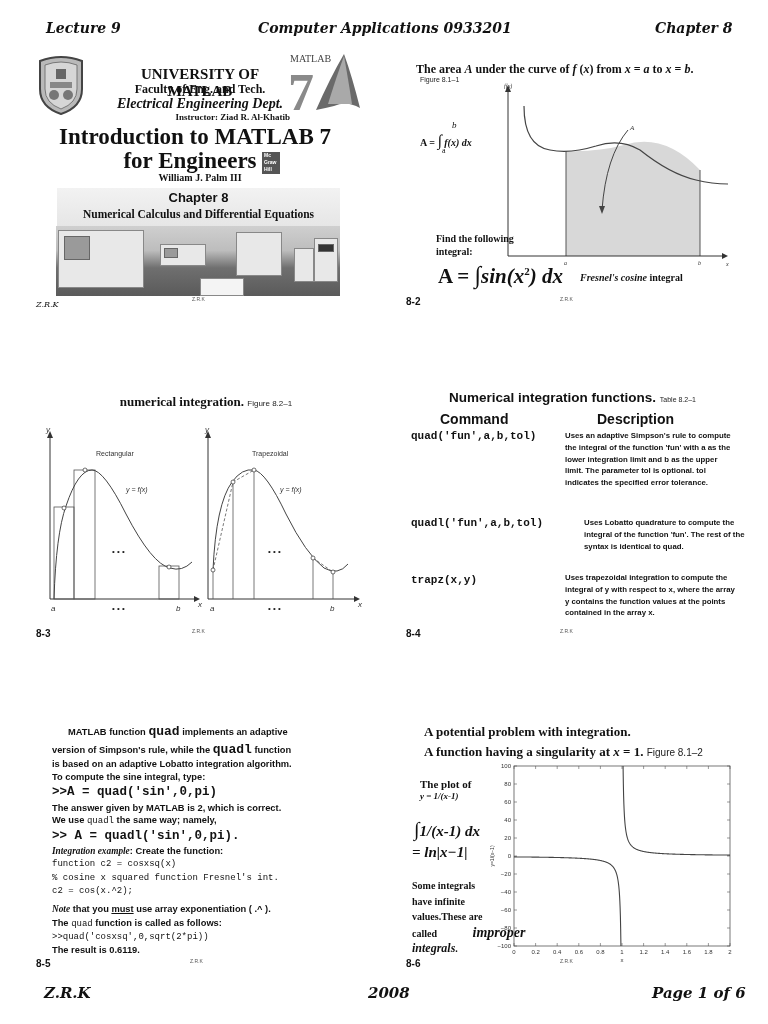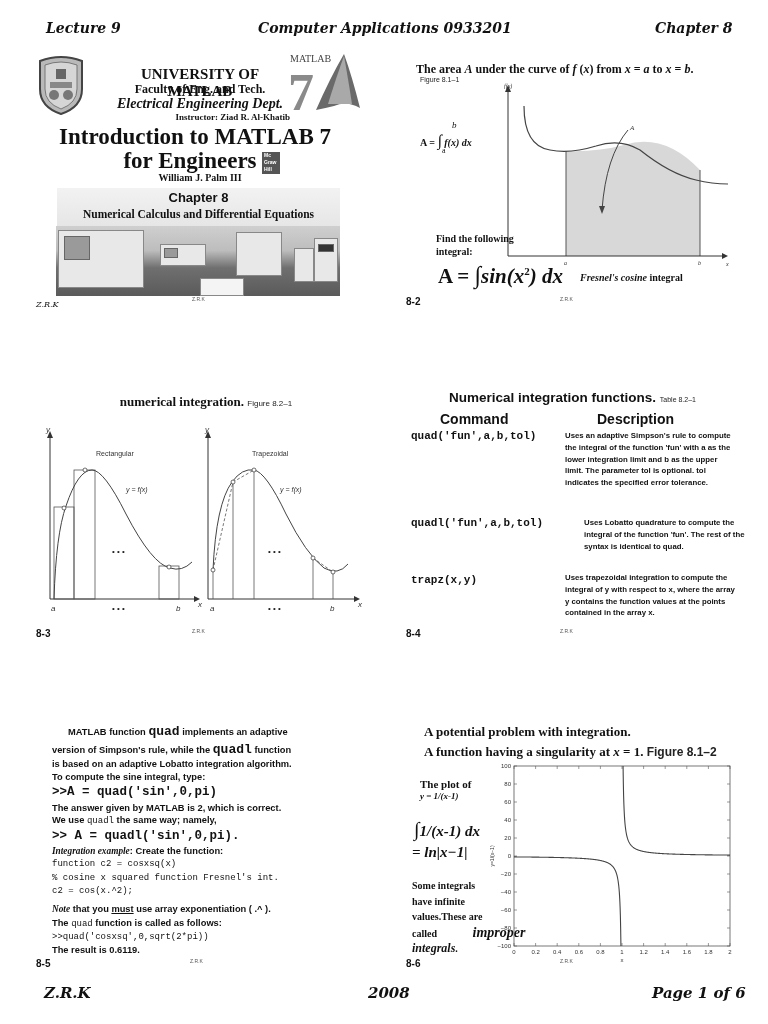--- a/index.html
+++ b/index.html
@@ -277,21 +277,21 @@
   <div class="abs s5" style="left:52px;top:945px;">The result is 0.6119.</div>
   <div class="abs slide-no" style="left:36px;top:958px;">8-5</div>
   <div class="abs zrk" style="left:190px;top:958px;">Z.R.K</div>
 </section>
 
 <section>
   <div class="abs s6-title">
     <div>A potential problem with integration.</div>
     <div>
       <span>A function having a singularity at </span><span class="i">x</span><span> = 1.</span>
-      <span class="fig-label" style="font-size:12px;font-weight:bold;text-align:center;">Figure 8.1–2</span>
+      <span class="fig-label" style="font-size:10px;font-weight:normal;text-align:center;">Figure 8.1–2</span>
     </div>
   </div>
 
   <div class="abs s6-side" style="left:420px;top:778px;font-size:11px;">The plot of</div>
   <div class="abs s6-side i" style="left:420px;top:791px;font-size:9px;">y = 1/(x-1)</div>
   <div class="abs s6-side" style="left:414px;top:818px;font-size:15px;">
     <span class="i" style="font-size:20px;font-weight:normal;">∫</span><span class="i">1/(x-1) dx</span>
   </div>
   <div class="abs s6-side i" style="left:412px;top:844px;font-size:15px;">= ln|x−1|</div>
   <div class="abs s6-side" style="left:412px;top:878px;line-height:15.5px;">

